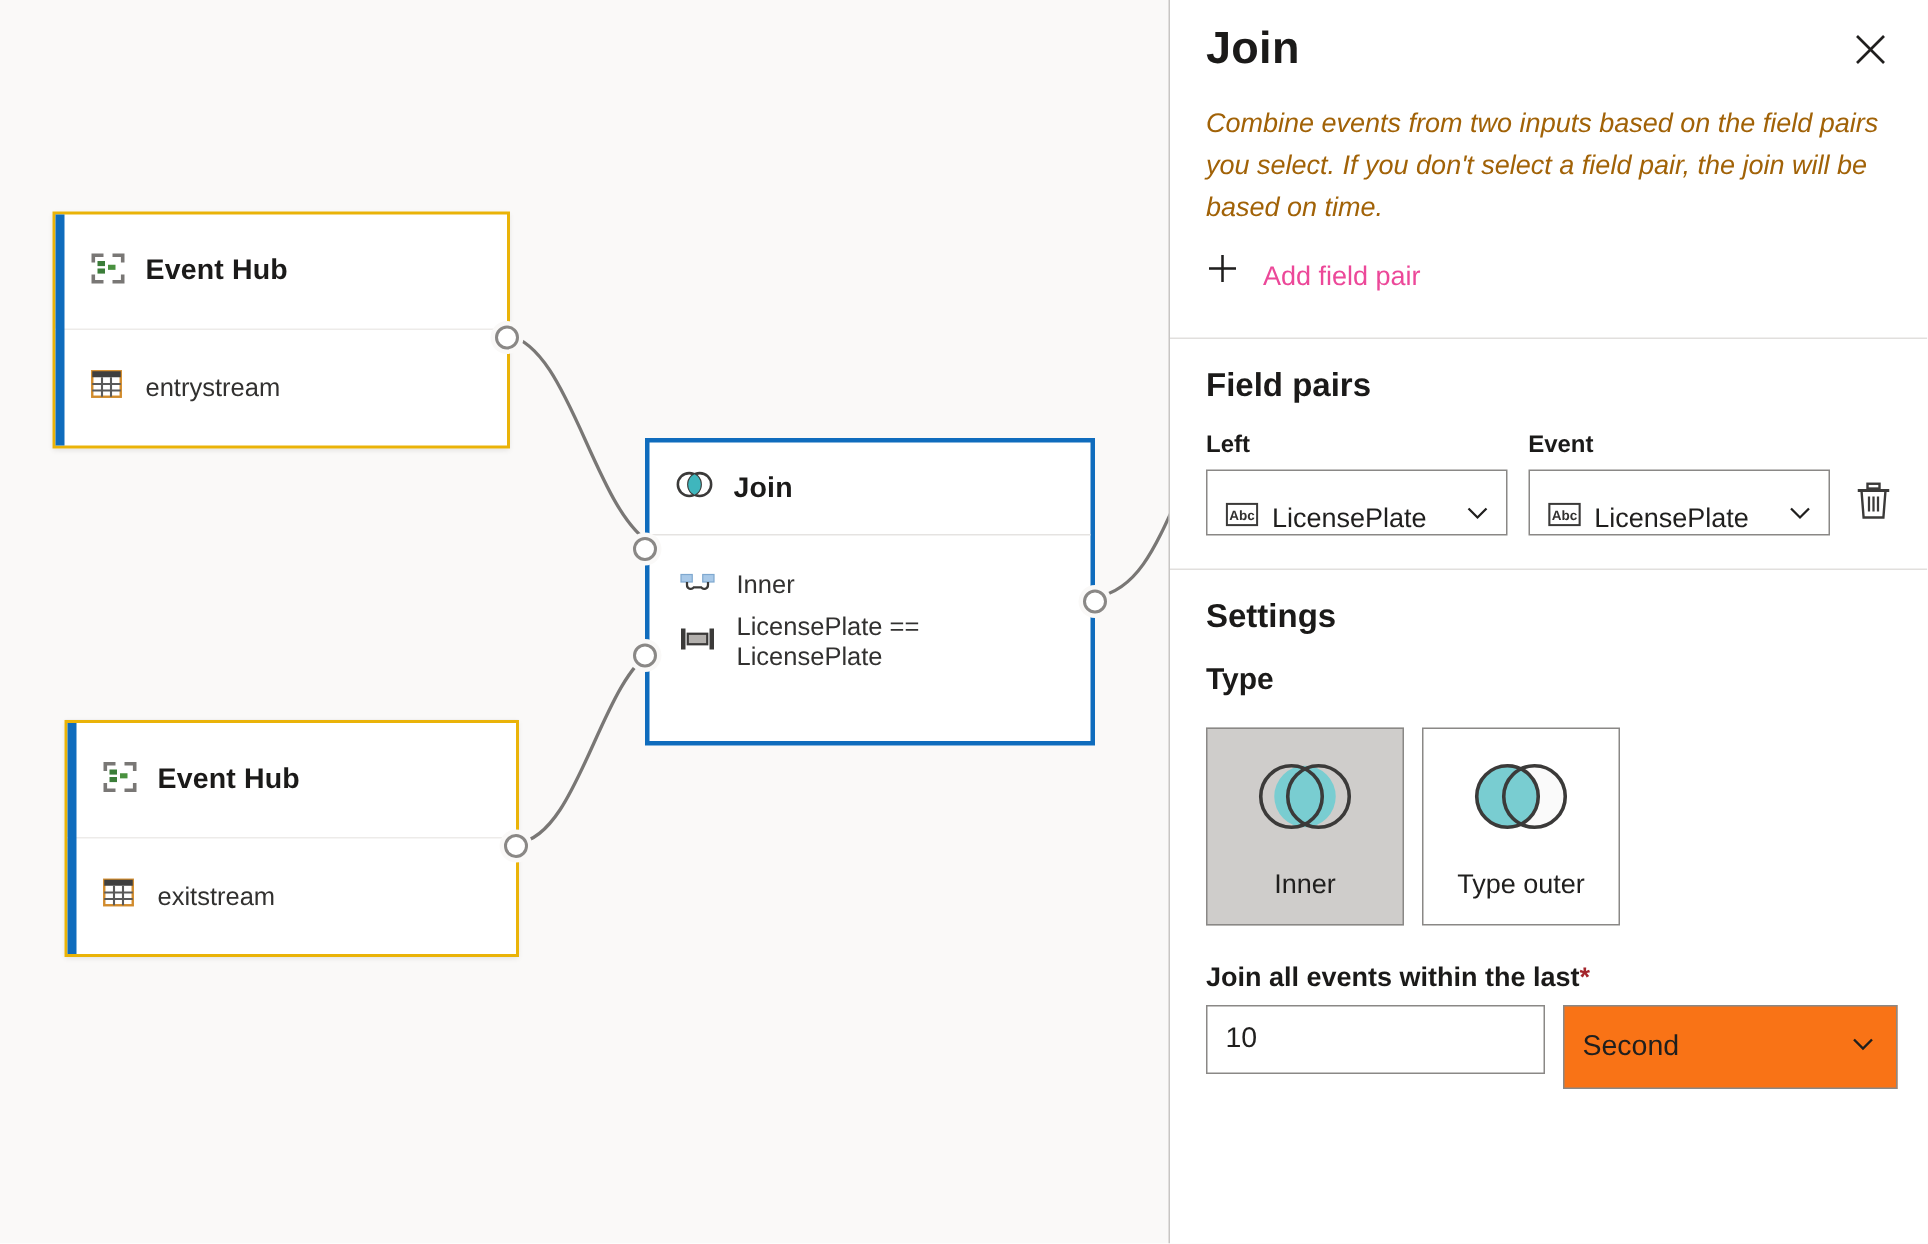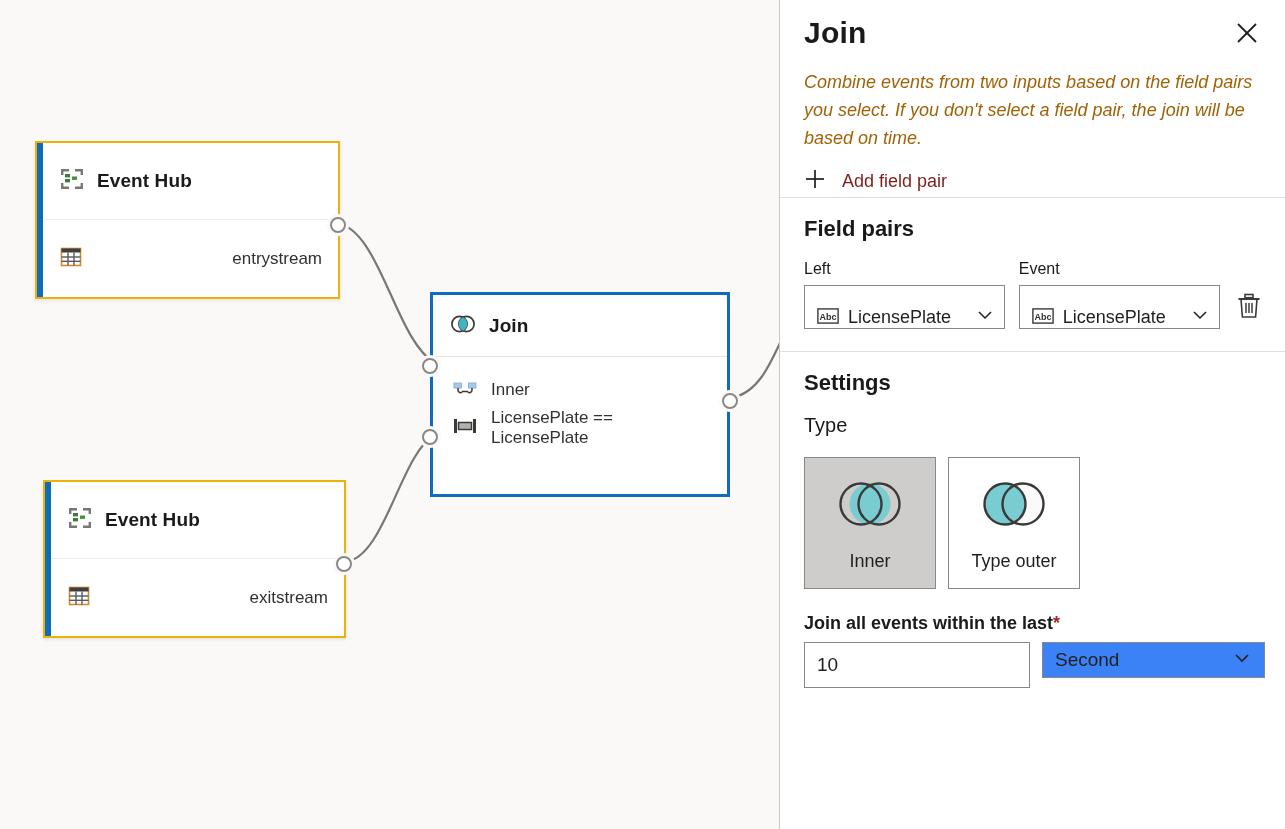--- a/index.html
+++ b/index.html
@@ -31,21 +31,21 @@
   .node .accent {
     position: absolute; left: 0; top: 0; bottom: 0; width: 6px; background: #0f6cbd;
   }
   .node-header {
     display: flex; align-items: center; gap: 12px;
     padding: 0 16px 0 22px;
     height: 50%;
     border-bottom: 1px solid #edebe9;
   }
   .node-title { font-size: 19px; font-weight: bold; color: #1b1a19; letter-spacing: .1px; }
-  .node-body { display: flex; align-items: center; gap: 14px; padding: 0 16px 0 22px; height: 50%; justify-content: space-between; }
+  .node-body { display: flex; align-items: center; gap: 14px; padding: 0 16px 0 22px; height: 50%; }
   .node-sub { font-size: 17px; color: #323130; }
 
   .node.selected { border: 3px solid #0f6cbd; box-shadow: none; }
   .node.selected .node-header { border-bottom: 1px solid #e5e3e1; }
 
   .join-node .node-header { height: 62px; }
   .join-node .node-body {
     height: auto; display: block; padding: 14px 16px 10px 20px;
   }
   .join-row { display: flex; align-items: center; gap: 14px; height: 38px; }
@@ -67,29 +67,29 @@
   .close-btn {
     position: absolute; right: 18px; top: 14px;
     width: 40px; height: 40px; display: flex; align-items: center; justify-content: center;
     cursor: pointer; background: transparent; border: none;
   }
   .panel-desc {
     padding: 18px 24px 0 24px;
     font-size: 18px; line-height: 1.56; color: #a16207; font-style: italic;
   }
   .add-pair {
-    display: flex; align-items: center; gap: 16px;
-    margin: 16px 24px 3px 24px; cursor: pointer; color: #7f1d1d;
+    display: flex; align-items: flex-end; gap: 16px;
+    margin: 16px 24px 30px 24px; cursor: pointer; color: #ec4899;
   }
   .add-pair-label { font-size: 18px; }
   .divider { height: 1px; background: #e1dfdd; width: 100%; }
 
   .section { padding: 18px 20px 0 24px; }
   .section-title { font-size: 22px; font-weight: bold; color: #1b1a19; margin-bottom: 18px; }
-  .sub-label { font-size: 16px; font-weight: normal; color: #1b1a19; margin-bottom: 7px; }
+  .sub-label { font-size: 16px; font-weight: bold; color: #1b1a19; margin-bottom: 7px; }
 
   .pairs-row { display: flex; align-items: flex-end; gap: 14px; }
   .pair-col { width: 204px; }
   .select-box {
     height: 44px; border: 1px solid #8a8886; background: #fff;
     display: flex; align-items: flex-end; padding: 0 10px 0 12px; gap: 9px;
     cursor: pointer;
   }
   .select-text { font-size: 18px; color: #201f1e; flex: 1; white-space: nowrap; }
   .trash-btn { width: 32px; height: 44px; display: flex; align-items: center; justify-content: center; cursor: pointer; background: none; border: none; }
@@ -105,21 +105,21 @@
 
   .req-label { font-size: 18px; font-weight: bold; color: #1b1a19; margin-bottom: 8px; }
   .req-star { color: #a4262c; font-weight: bold; }
   .bottom-row { display: flex; gap: 12px; }
   .text-input {
     width: 226px; height: 46px; border: 1px solid #8a8886; background: #fff;
     font-size: 19px; color: #201f1e; padding: 0 12px;
     font-family: "Liberation Sans", sans-serif;
   }
   .unit-select {
-    width: 226px; height: 36px; border: 1px solid #8a8886; background: #3b82f6;
+    width: 226px; height: 56px; border: 1px solid #8a8886; background: #f97316;
     display: flex; align-items: center; padding: 0 12px; cursor: pointer;
   }
   .unit-text { flex: 1; font-size: 19px; color: #201f1e; }
 </style>
 </head>
 <body>
 
 <div id="app">
 
   <div id="canvas">

